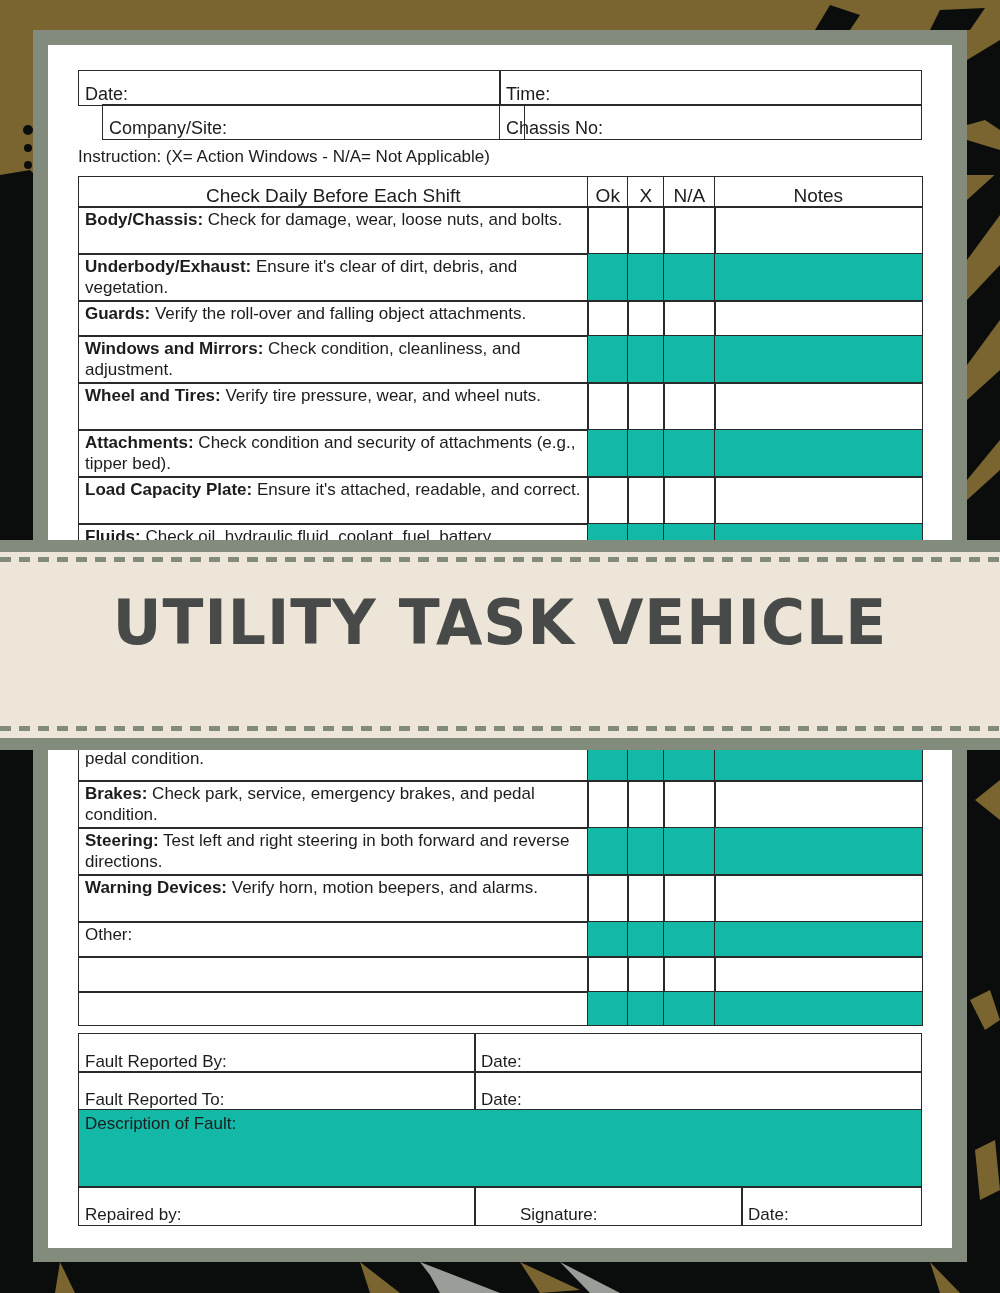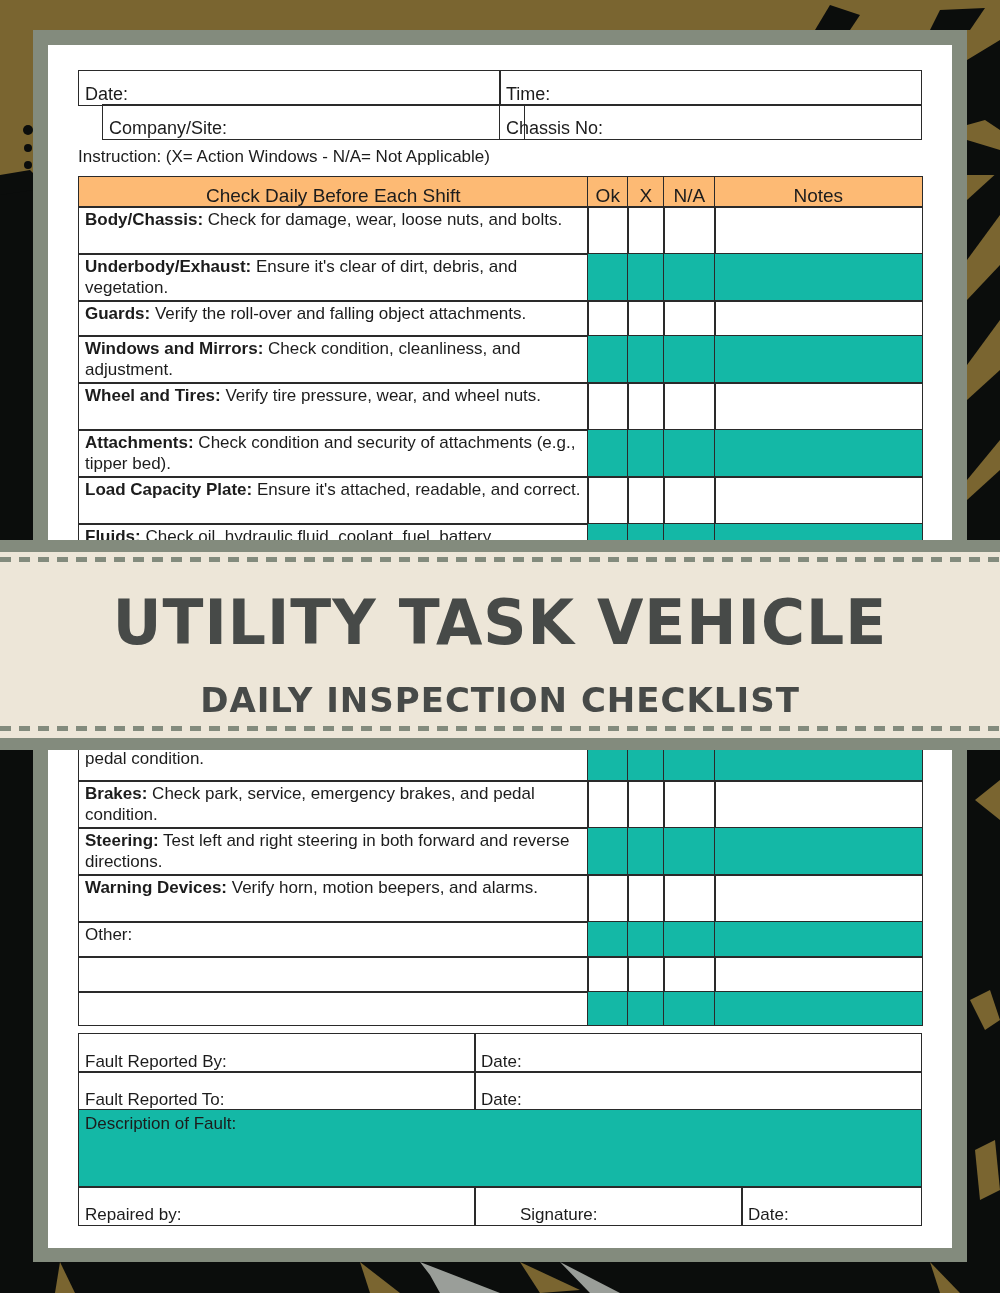--- a/index.html
+++ b/index.html
@@ -17,21 +17,21 @@
   .page {
     position:absolute; left:48px; top:45px; width:904px; height:1203px;
     background:#ffffff;
   }
   .abs { position:absolute; box-sizing:border-box; }
   .cell {
     position:absolute; box-sizing:border-box;
     border:1.5px solid #2a2a2a; color:#1c1c1c; font-size:18px;
     padding:0 6px;
   }
-  .hdr { background:#fdba74; font-size:19px; text-align:center; }
+  .hdr { background:#ffffff; font-size:19px; text-align:center; }
   .gray { background:#14b8a6; }
   .item { font-size:17px; line-height:21px; padding:2px 6px 0 6px; color:#1c1c1c; }
   .item b { font-weight:bold; }
   .lbl { display:flex; align-items:flex-end; }
   .instr { font-size:17px; color:#1c1c1c; }
   .banner-outer {
     position:absolute; left:0; top:540px; width:1000px; height:210px;
     background:#838b7d;
   }
   .banner-inner {
@@ -186,21 +186,20 @@
     <div class="cell gray" style="left: 587px; top: 991px; width: 41.5px; height: 34.5px;"></div>
     <div class="cell gray" style="left: 627px; top: 991px; width: 37.5px; height: 34.5px;"></div>
     <div class="cell gray" style="left: 663px; top: 991px; width: 52.5px; height: 34.5px;"></div>
     <div class="cell gray" style="left: 714px; top: 991px; width: 208.5px; height: 34.5px;"></div>
   </div>
 
 <div class="banner-outer">
   <div class="banner-inner">
     <div class="dash" style="top:5px;"></div>
     <div class="title-main">UTILITY TASK VEHICLE</div>
-    <div class="title-sub">DAILY INSPECTION CHECKLIST</div>
     <div class="dash" style="top:174px;"></div>
   </div>
 </div>
 
 <div>
   <div class="cell lbl fault" style="left:78px;top:1033px;width:398px;height:40px;">
     <span>Fault Reported By:</span>
   </div>
   <div class="cell lbl fault" style="left:474px;top:1033px;width:448px;height:40px;">
     <span>Date:</span>

